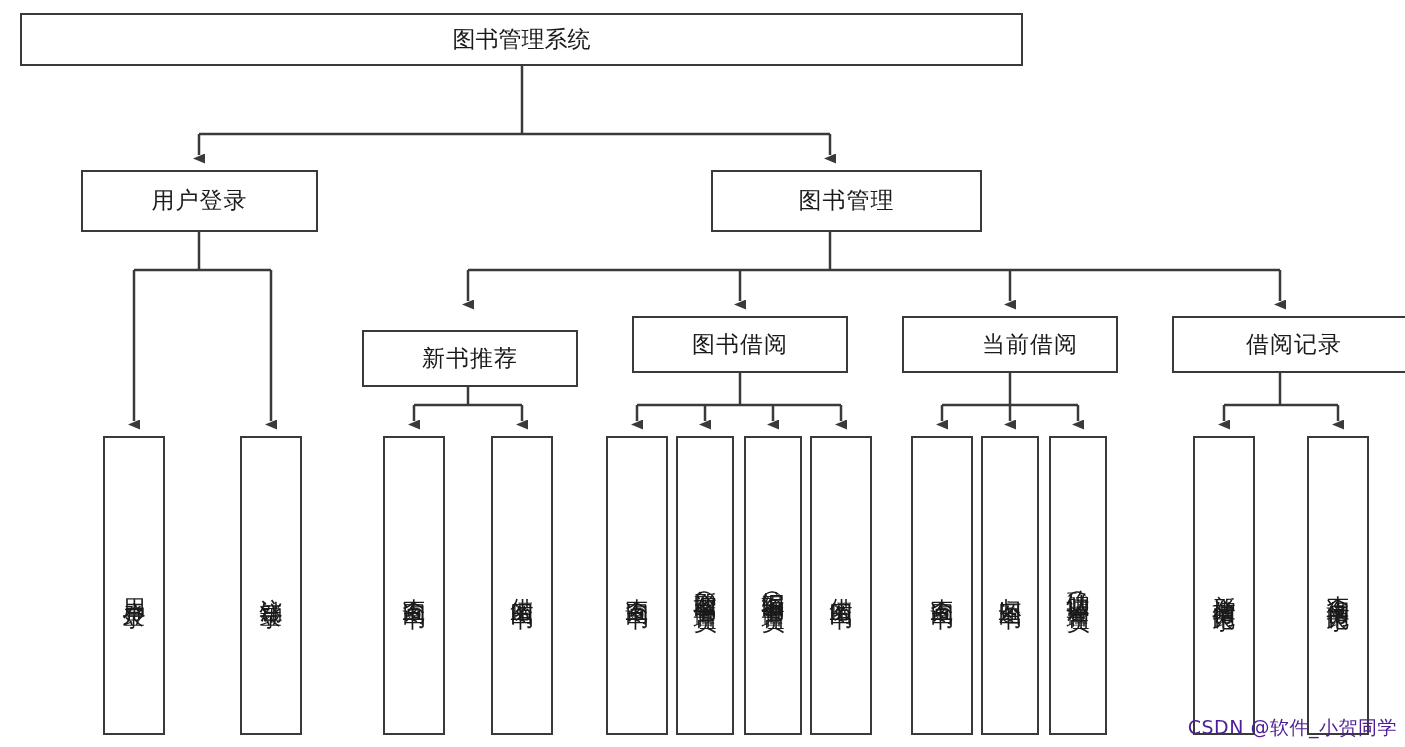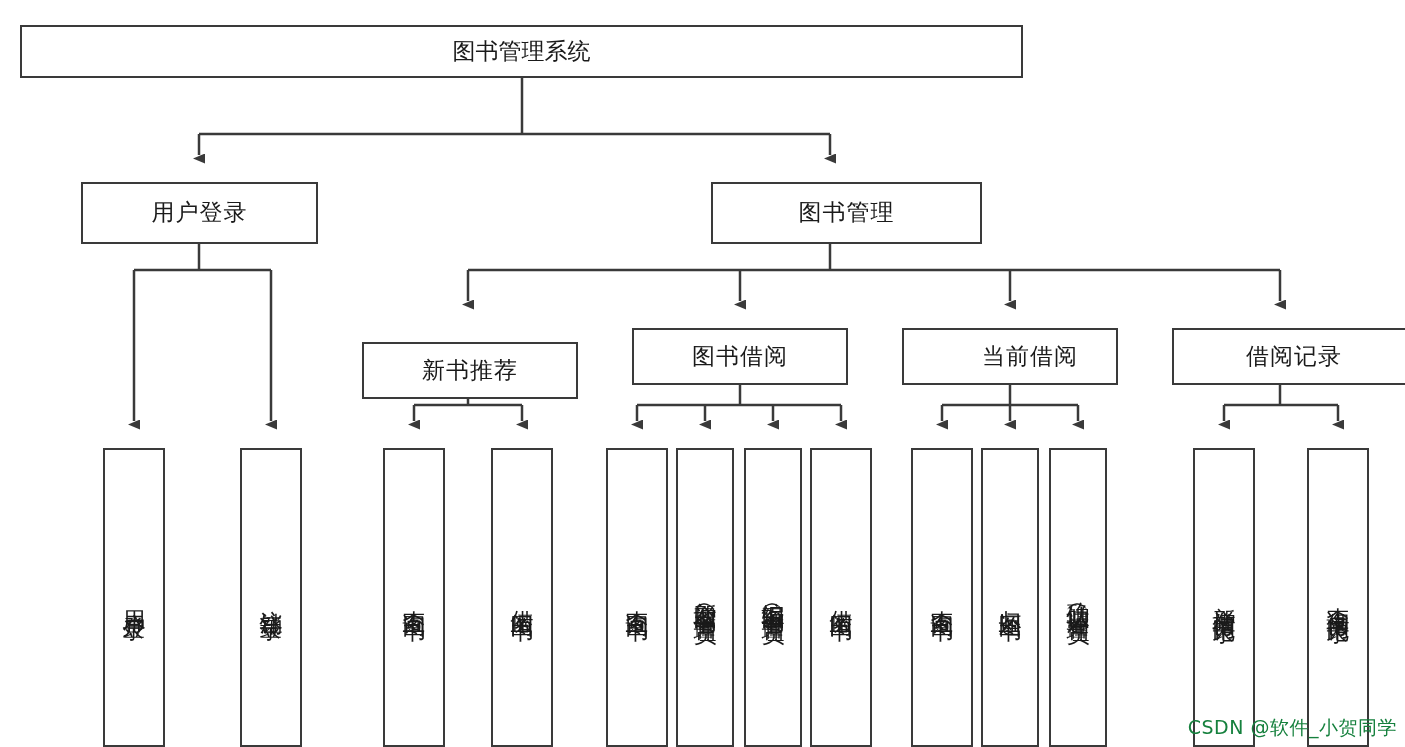--- a/index.html
+++ b/index.html
@@ -25,21 +25,20 @@
   }
   .node {
     position: absolute;
     box-sizing: border-box;
     background: #ffffff;
     border: 2.5px solid #3a3a3a;
     display: flex;
     align-items: center;
     justify-content: center;
     color: #1a1a1a;
-    margin-top: 12px;
   }
   .node-h {
     font-size: 23px;
     letter-spacing: 1px;
     line-height: 1.1;
   }
   .node-root {
     font-size: 23px;
   }
   .node-leaf {
@@ -58,21 +57,21 @@
     text-align: center;
   }
   .htext {
     white-space: nowrap;
   }
   #watermark {
     position: absolute;
     right: 8px;
     bottom: 6px;
     font-size: 19px;
-    color: #15803d;
+    color: #4c1d95;
     letter-spacing: 0.5px;
     white-space: nowrap;
     pointer-events: none;
   }
 </style>
 </head>
 <body>
 
 <div id="diagram-root">
 

